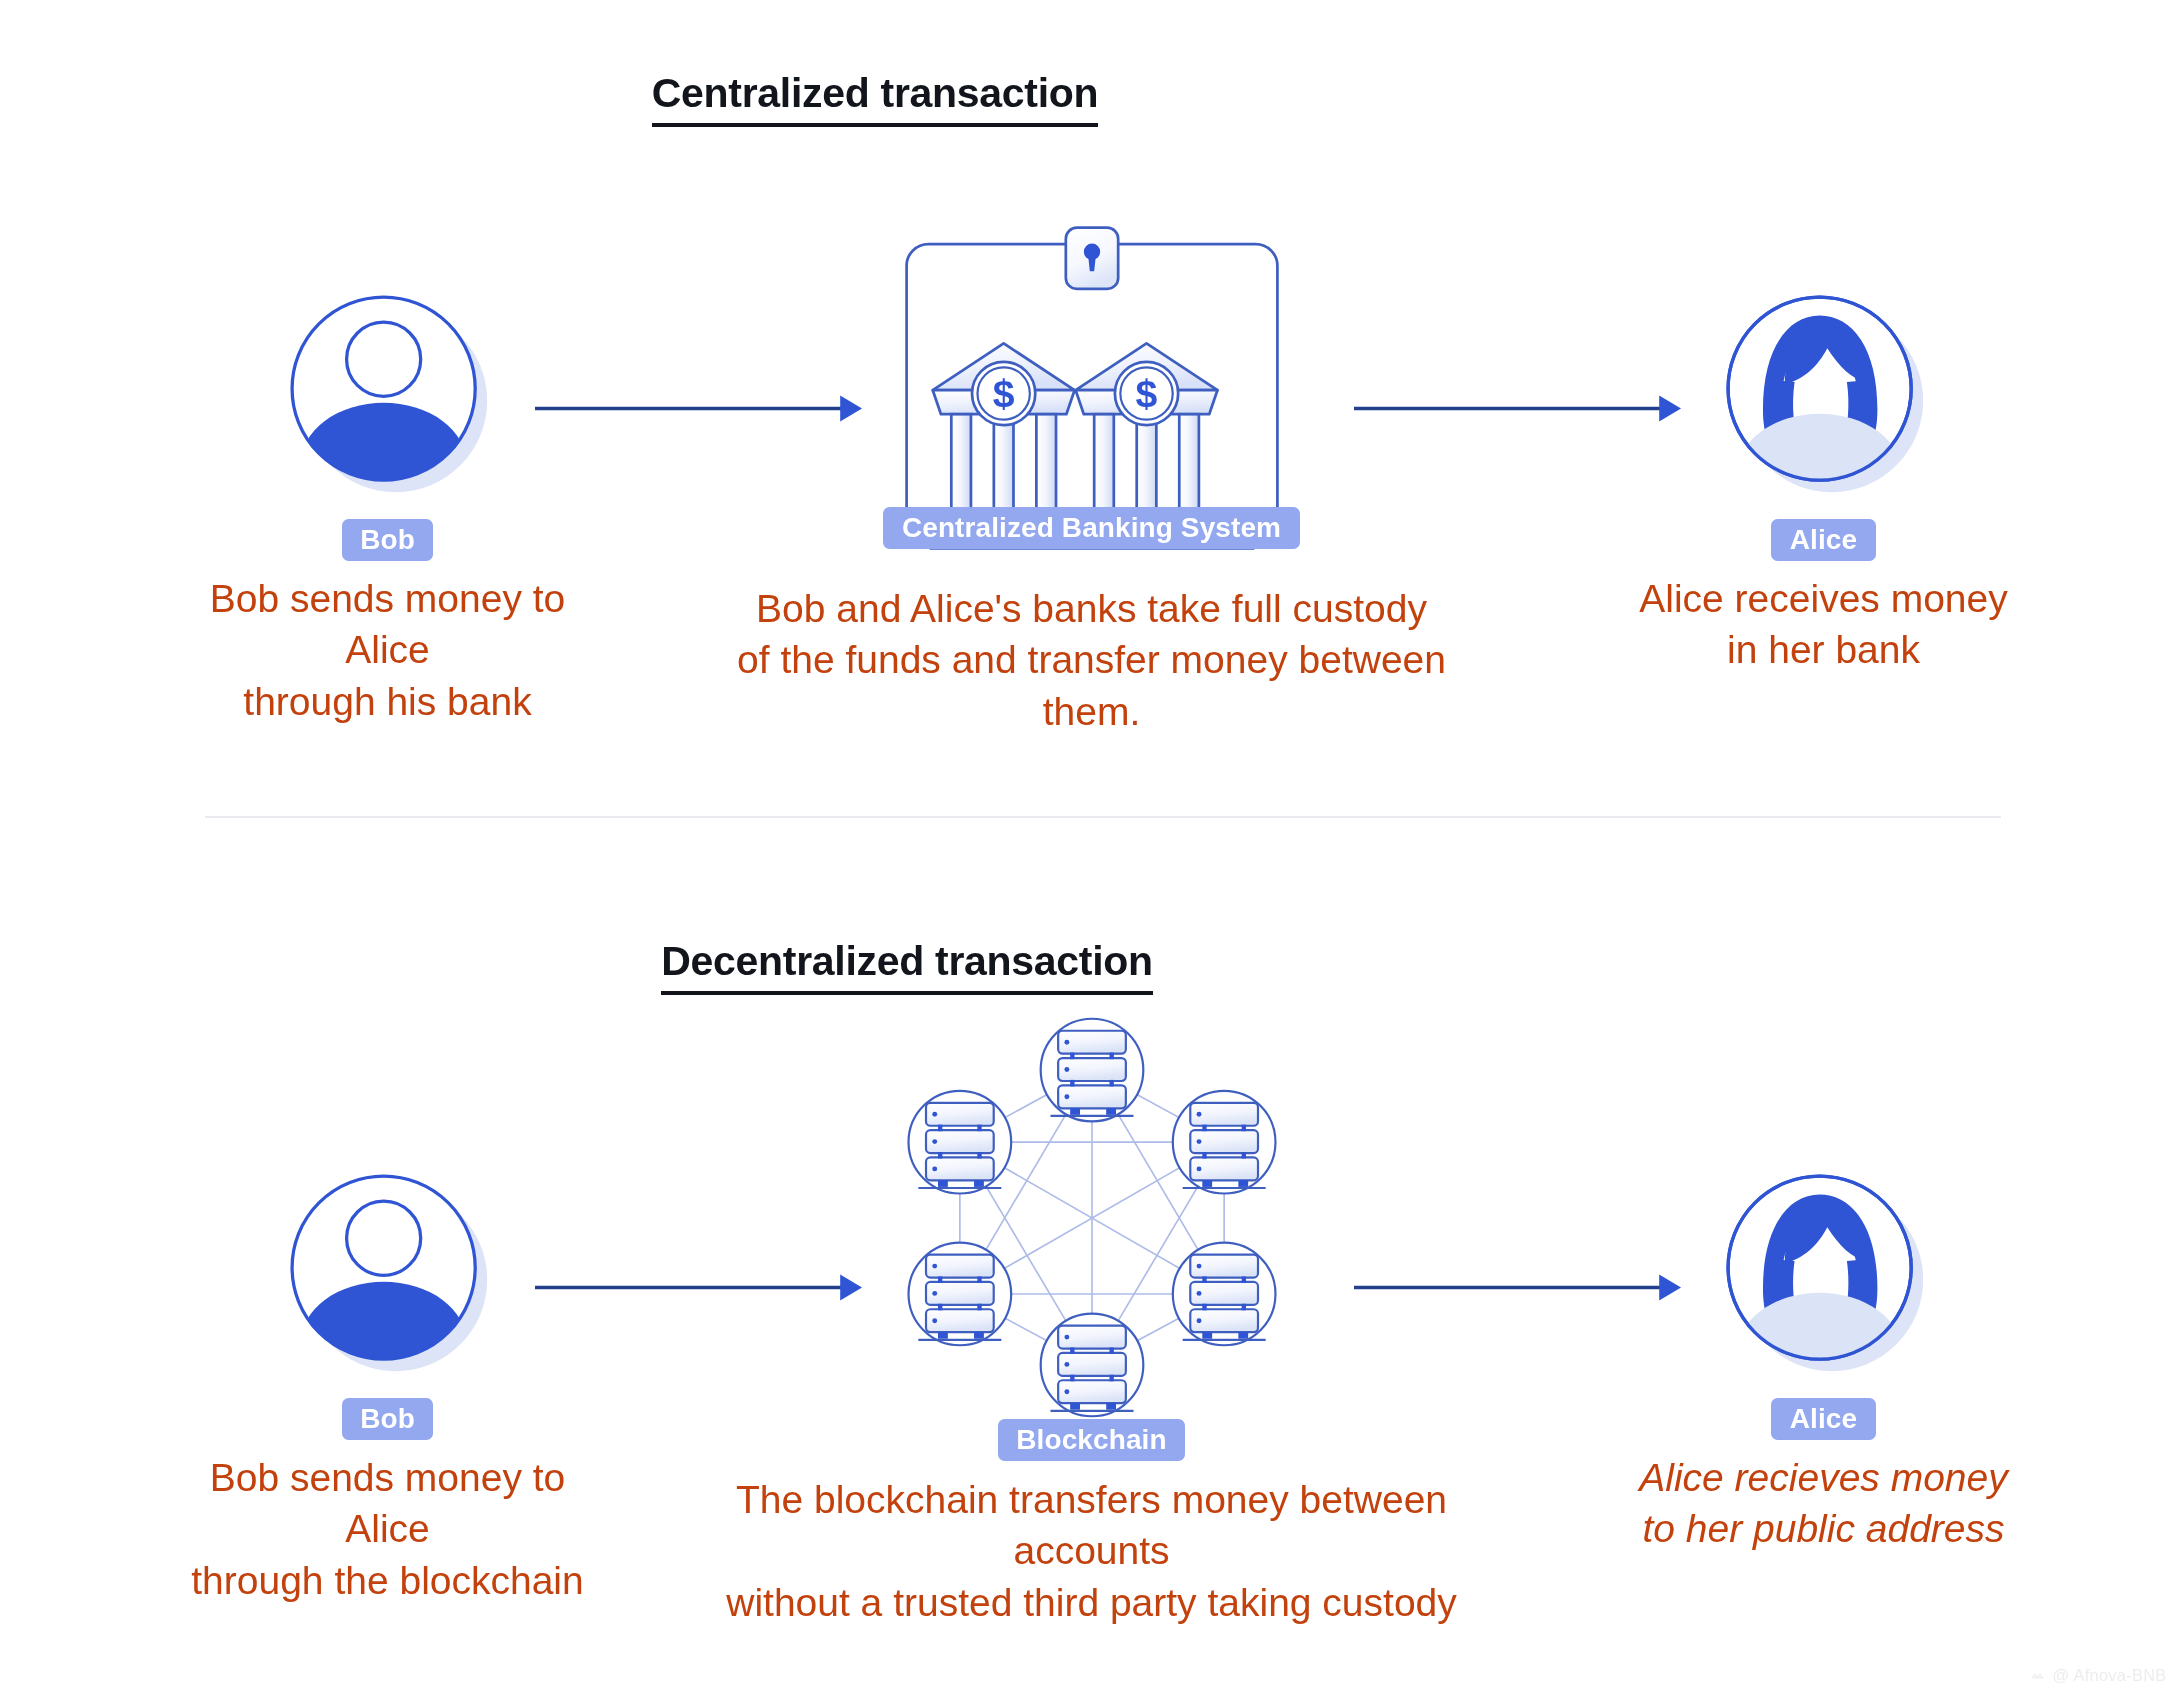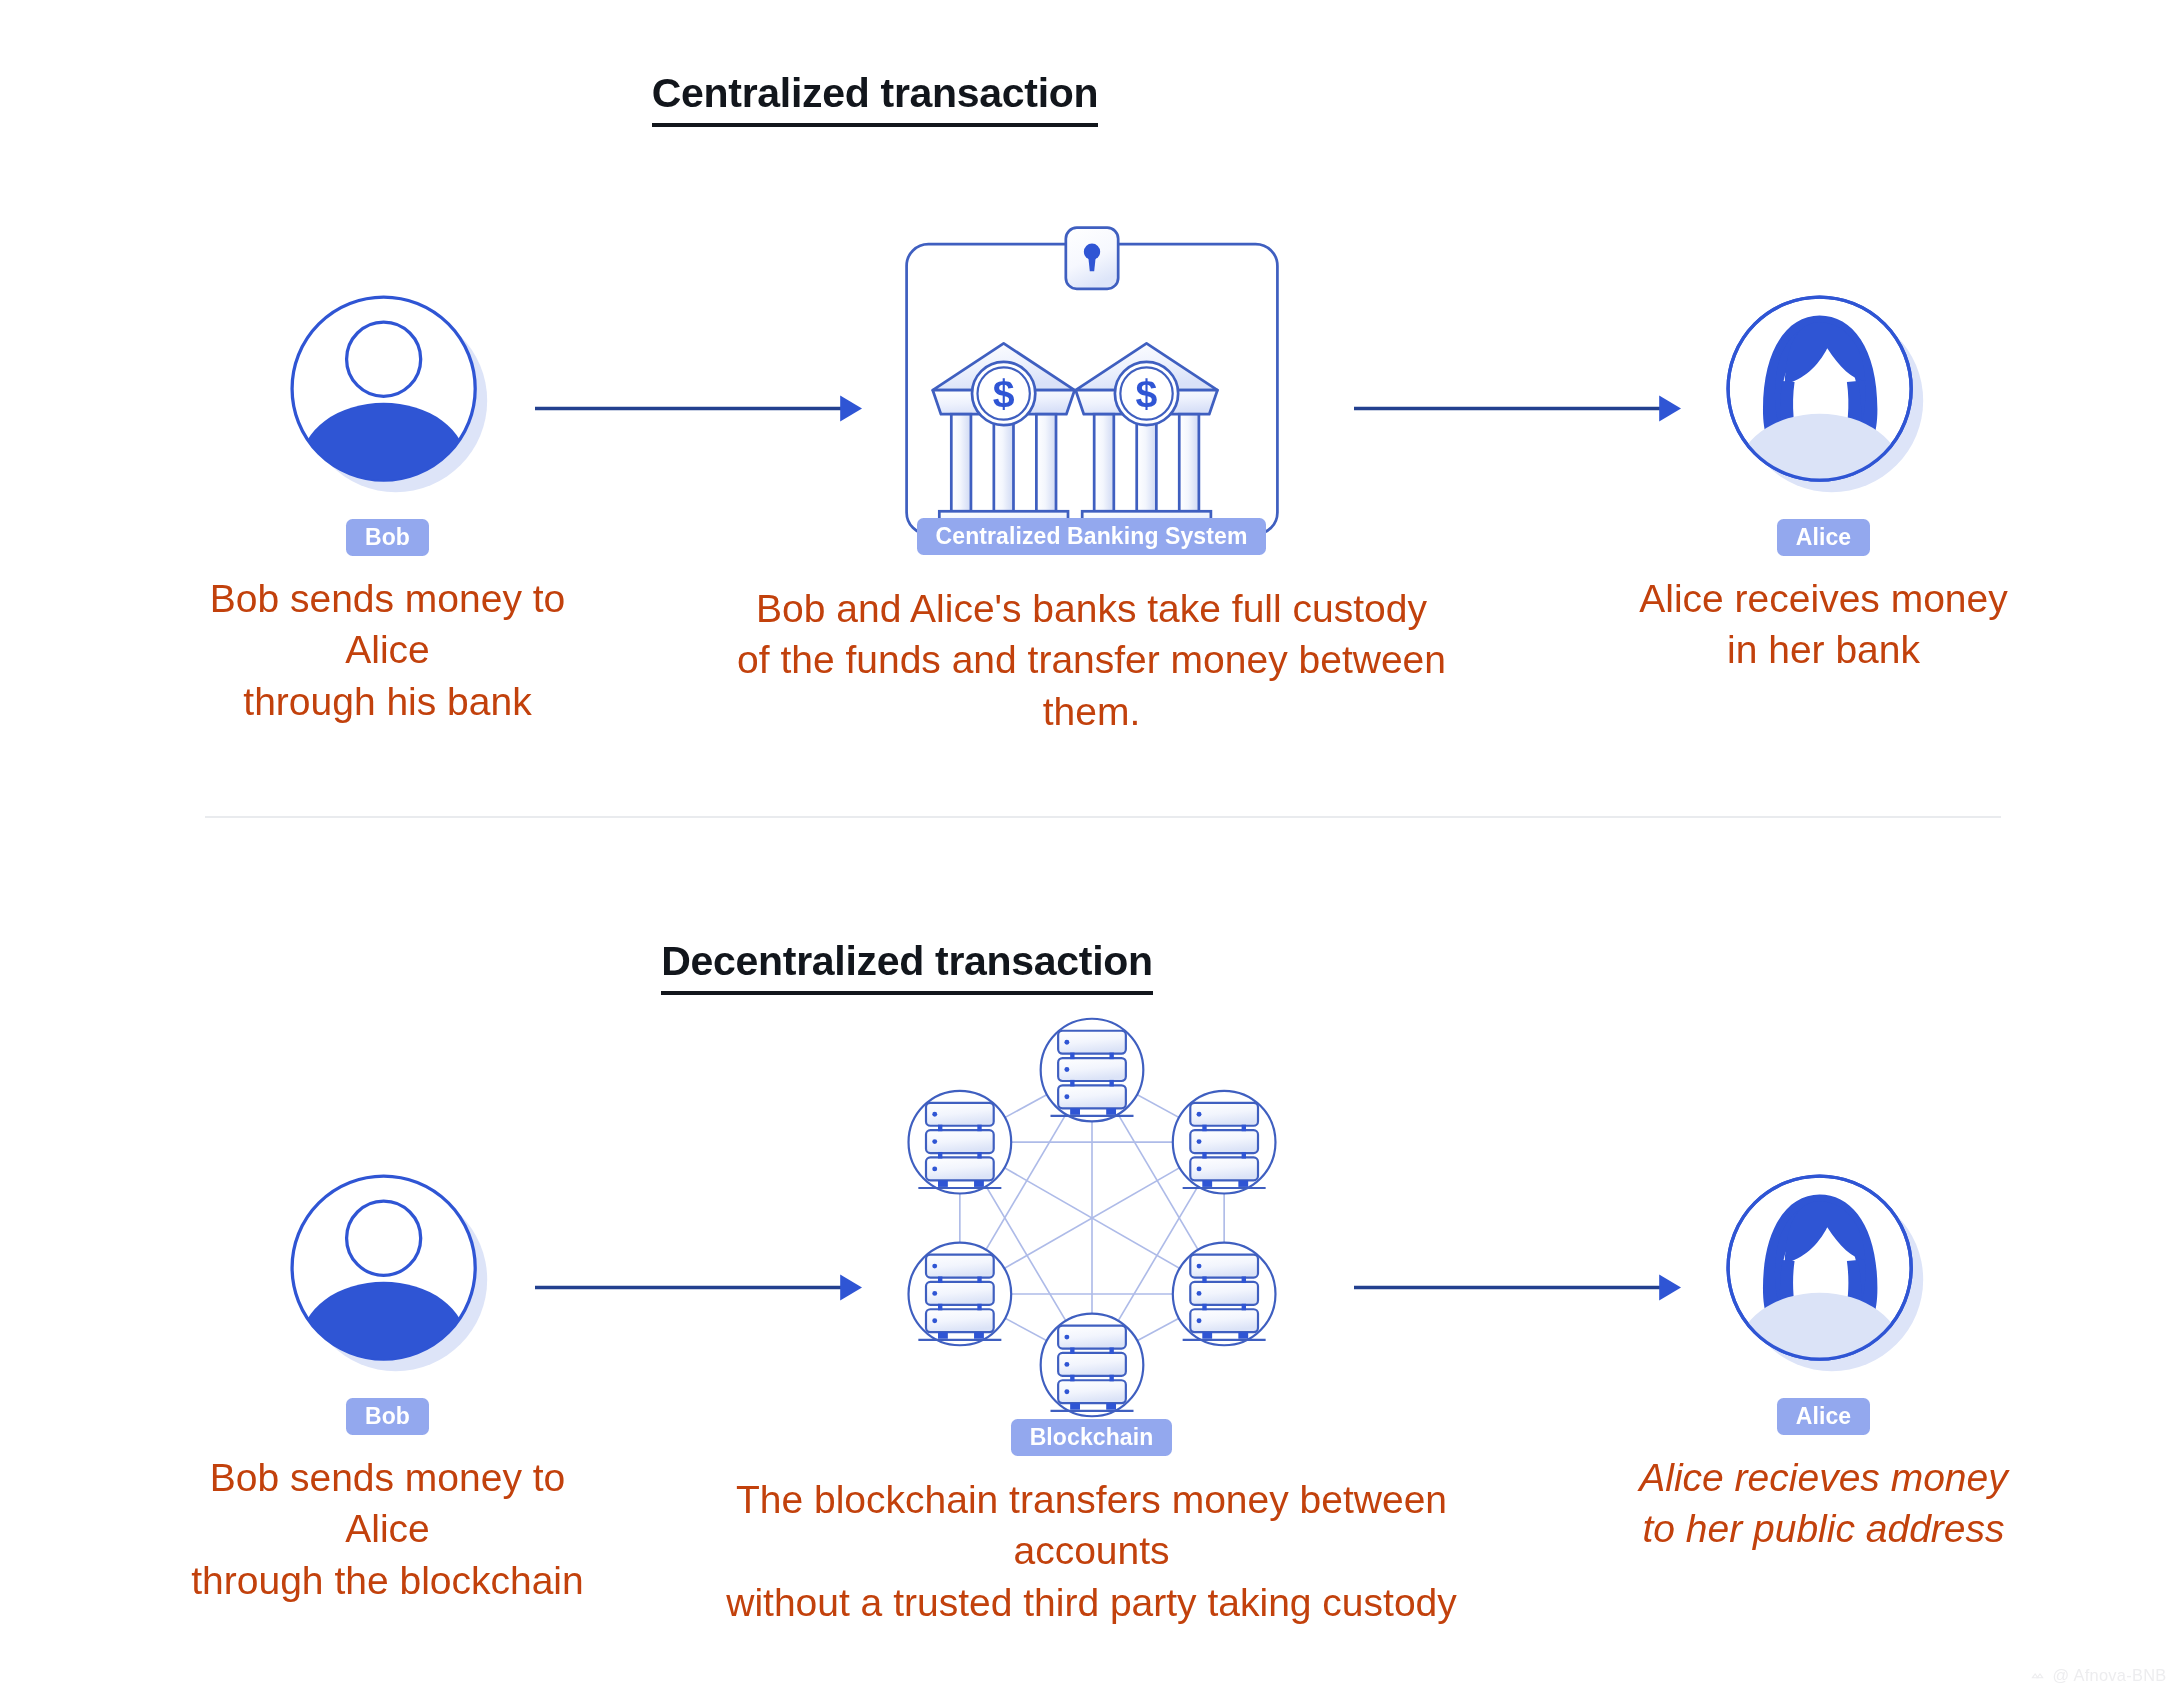--- a/index.html
+++ b/index.html
@@ -31,21 +31,21 @@
 
   
   .col{position:absolute;text-align:center;}
 
   
   .badge{
     display:inline-block;
     background:#93a8ee;
     color:#ffffff;
     font-weight:bold;
-    font-size:23px;
+    font-size:28px;
     letter-spacing:0.1px;
     border-radius:6.5px;
     padding:6.5px 18.6px 7.6px 18.6px;
     line-height:1;
     white-space:nowrap;
   }
   .badge-wrap{position:absolute;width:100%;text-align:center;left:0;}
 
   
   .caption{
@@ -159,21 +159,21 @@
         <line x1="62" y1="626" x2="658" y2="626" stroke="#3f5fc0" stroke-width="5"></line>
 
         <g>
           <path d="M330 76 a30 30 0 0 1 60 0 v34 h-16 v-34 a14 14 0 0 0 -28 0 v34 h-16 z" fill="#ffffff" stroke="#3f5fc0" stroke-width="5" stroke-linejoin="round"></path>
           <rect x="312" y="38" width="96" height="112" rx="20" ry="20" fill="url(#lockGrad)" stroke="#3f5fc0" stroke-width="5"></rect>
           <circle cx="360" cy="82" r="15" fill="#2f55d4"></circle>
           <path d="M353 90 L367 90 L364 118 L356 118 Z" fill="#2f55d4"></path>
         </g>
       </svg>
     </div>
-    <div class="badge-wrap" style="top:311px;">
+    <div class="badge-wrap" style="top:300px;">
       <span class="badge">Centralized Banking System</span>
     </div>
     <div class="caption" style="top:376px;">Bob and Alice's banks take full custody
 of the funds and transfer money between them.</div>
   </div>
 
   <div class="arrow" style="left:1354px;top:392px;">
     <svg width="327" height="33" viewBox="0 0 600 60">
       <line x1="0" y1="30" x2="566" y2="30" stroke="#23408f" stroke-width="6"></line>
       <polygon points="560,6 600,30 560,54" fill="#2f55d4"></polygon>

